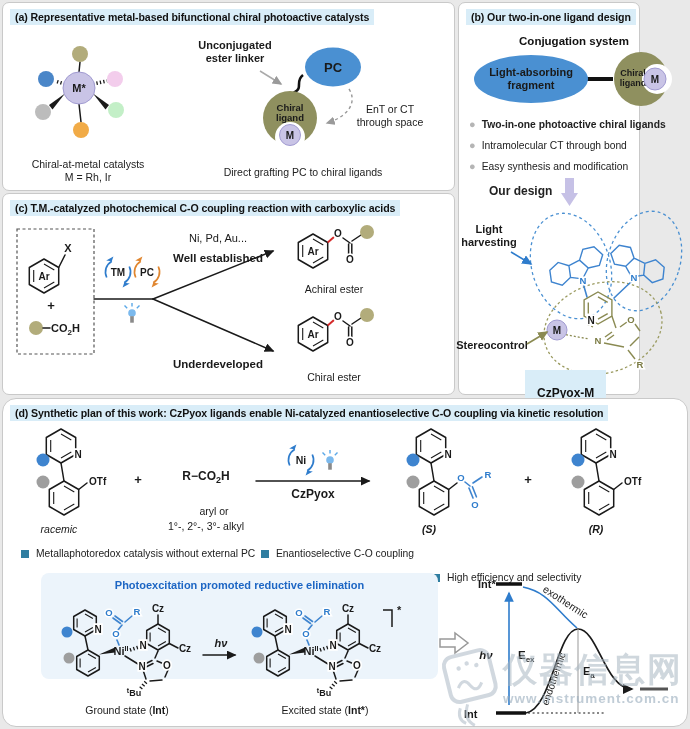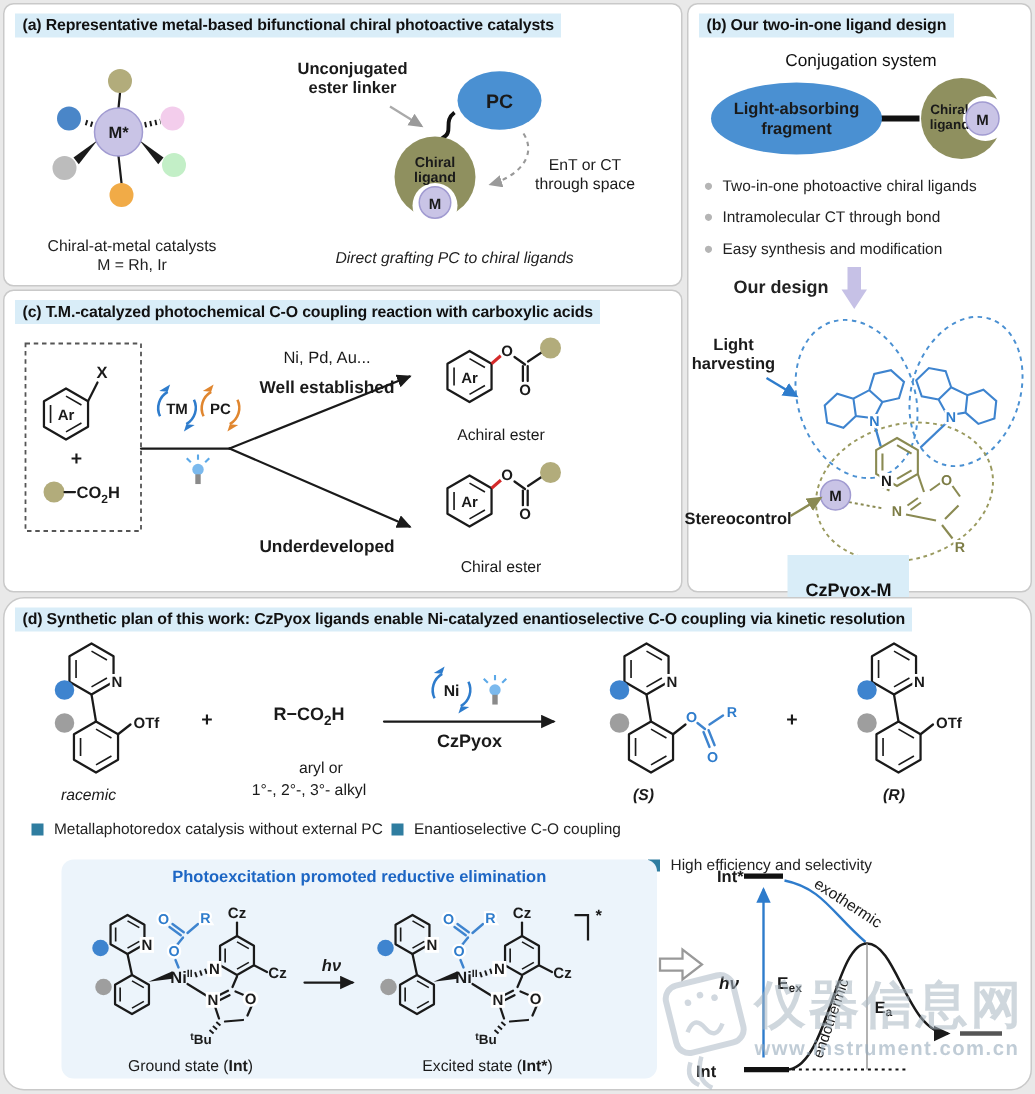--- a/index.html
+++ b/index.html
@@ -140,41 +140,41 @@
     <ellipse cx="180" cy="36" rx="28" ry="19.5" fill="#4a90d2"></ellipse>
     <text x="180" y="41" text-anchor="middle" font-size="13" font-weight="bold" fill="#fff">PC</text>
     <text x="137" y="80" text-anchor="middle" font-size="9.5" font-weight="bold" fill="#fff">Chiral</text>
     <text x="137" y="90" text-anchor="middle" font-size="9.5" font-weight="bold" fill="#fff">ligand</text>
     <circle cx="137" cy="104" r="10.5" fill="#c9c4e6" stroke="#a19bd1"></circle>
     <text x="137" y="108" text-anchor="middle" font-size="10" font-weight="bold">M</text>
     <path d="M196,58 C205,72 194,86 174,92" stroke="#999" stroke-width="1.4" stroke-dasharray="3 3" fill="none" marker-end="url(#ag)"></path>
     <text x="237" y="82" text-anchor="middle" font-size="10.5">EnT or CT</text>
     <text x="237" y="95" text-anchor="middle" font-size="10.5">through space</text>
   </svg>
-  <div class="cap" style="left:150px;top:163px;width:300px;font-style:italic;">Direct grafting PC to chiral ligands</div>
-</div>
-
-<div class="panel" style="left:458px;top:2px;width:230px;height:393px;">
+  <div class="cap" style="left:150px;top:163px;width:300px;">Direct grafting PC to chiral ligands</div>
+</div>
+
+<div class="panel" style="left:458px;top:2px;width:182px;height:393px;">
   <div class="ptitle">(b)  Our two-in-one ligand design</div>
-  <div class="cap" style="left:0;top:32px;width:230px;font-weight:normal;font-size:11.5px;color:#111;">Conjugation system</div>
+  <div class="cap" style="left:0;top:32px;width:230px;font-weight:bold;font-size:11.5px;color:#111;">Conjugation system</div>
 
   <svg style="left:0;top:48px;" width="230" height="62">
     <line x1="128" y1="28" x2="154" y2="28" stroke="#111" stroke-width="4"></line>
     <circle cx="182" cy="28" r="27" fill="#8f905f"></circle>
     <circle cx="198" cy="28" r="15" fill="#fff"></circle>
     <ellipse cx="72" cy="28" rx="57" ry="24" fill="#4a90d2"></ellipse>
     <text x="72" y="25" text-anchor="middle" font-size="11" font-weight="bold" fill="#fff">Light-absorbing</text>
     <text x="72" y="38" text-anchor="middle" font-size="11" font-weight="bold" fill="#fff">fragment</text>
     <text x="174" y="25" text-anchor="middle" font-size="9" font-weight="bold" fill="#fff">Chiral</text>
     <text x="174" y="35" text-anchor="middle" font-size="9" font-weight="bold" fill="#fff">ligand</text>
     <circle cx="196" cy="28" r="11" fill="#c9c4e6" stroke="#a19bd1"></circle>
     <text x="196" y="32" text-anchor="middle" font-size="10" font-weight="bold">M</text>
   </svg>
 
-  <div class="blt" style="left:10px;top:115px;"><span class="dot">●</span><span>Two-in-one photoactive chiral ligands</span></div>
+  <div class="blt" style="left:10px;top:115px;font-weight:bold;"><span class="dot">●</span><span>Two-in-one photoactive chiral ligands</span></div>
   <div class="blt" style="left:10px;top:136px;"><span class="dot">●</span><span>Intramolecular CT through bond</span></div>
   <div class="blt" style="left:10px;top:157px;"><span class="dot">●</span><span>Easy synthesis and modification</span></div>
 
   <div class="blt" style="left:30px;top:181px;font-weight:bold;font-size:12px;">Our design</div>
   <svg style="left:102px;top:175px;" width="18" height="30">
     <polygon points="4,0 13,0 13,15 17,15 8.5,28 0,15 4,15" fill="#c6c1e6"></polygon>
   </svg>
 
   <svg style="left:0;top:205px;" width="230" height="160">
     <ellipse cx="112" cy="58" rx="39" ry="54" fill="none" stroke="#4a90d2" stroke-width="1.3" stroke-dasharray="3 3" transform="rotate(-18 112 58)"></ellipse>
@@ -304,21 +304,21 @@
     <use href="#biy" transform="translate(593,22)"></use>
     <text x="610" y="34" class="atx">N</text>
     <text x="621" y="61" font-size="10" font-weight="bold">OTf</text>
     <text x="593" y="109" text-anchor="middle" font-size="10.5" font-style="italic" font-weight="bold">(R)</text>
   </svg>
 
   <div class="blt" style="left:18px;top:149px;"><span class="sqb"></span><span>Metallaphotoredox catalysis without external PC</span></div>
   <div class="blt" style="left:246px;top:149px;margin-left:12px;"><span class="sqb"></span><span>Enantioselective C-O coupling</span></div>
   <div class="blt" style="left:429px;top:149px;margin-top:24px;"><span class="sqb"></span><span>High efficiency and selectivity</span></div>
 
-  <div style="position:absolute;left:38px;top:174px;width:397px;height:146px;background:#ecf4fb;border-radius:8px;">
+  <div style="position:absolute;left:38px;top:174px;width:397px;height:106px;background:#ecf4fb;border-radius:8px;">
     <div class="cap" style="left:0;top:6px;width:397px;font-weight:bold;color:#1d66c4;font-size:11px;">Photoexcitation promoted reductive elimination</div>
     <svg style="left:0;top:22px;" width="397" height="124">
 
       <g transform="translate(14,6)">
         <use href="#cxp"></use>
         <text x="43" y="32" class="atx" font-size="9">N</text>
         <text x="66" y="54" text-anchor="middle" font-size="11" font-weight="bold"><tspan>Ni</tspan><tspan dy="-4" font-size="7">II</tspan></text>
         <text x="61" y="36" class="atb">O</text>
         <text x="54" y="15" class="atb">O</text>
         <text x="82" y="14" class="atb">R</text>

